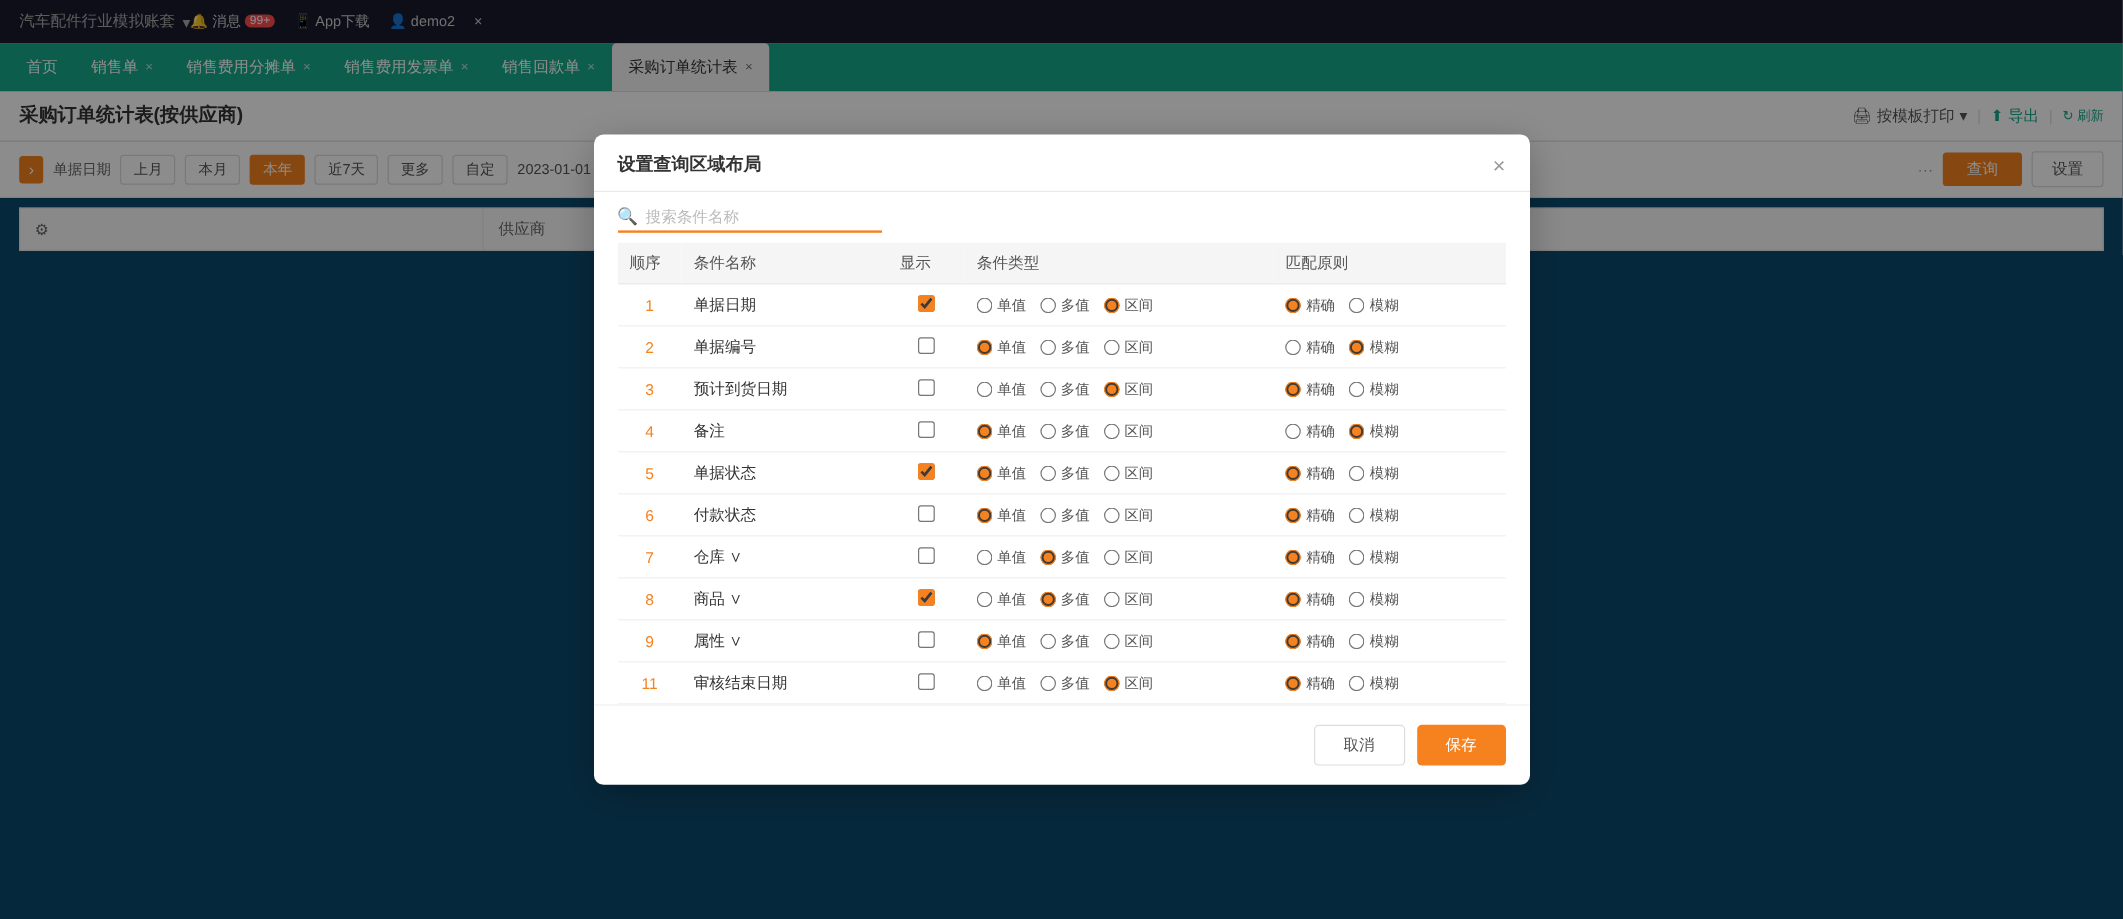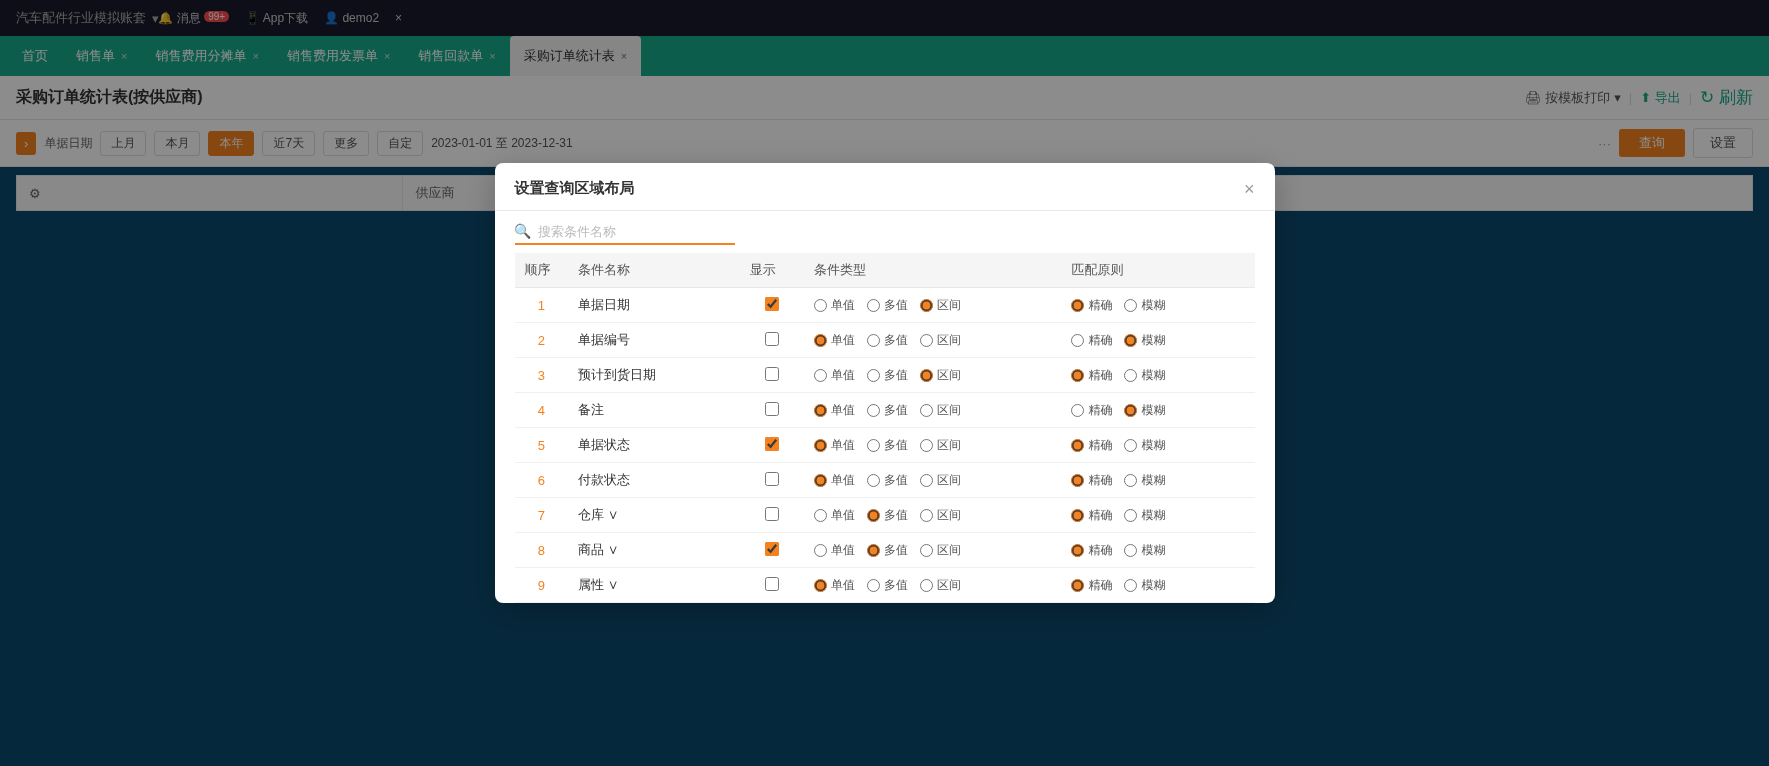--- a/index.html
+++ b/index.html
@@ -65,21 +65,21 @@
       padding: 10px 16px;
       display: flex;
       align-items: center;
       justify-content: space-between;
       border-bottom: 1px solid #e8e8e8;
     }
     .page-title { font-size: 16px; font-weight: bold; color: #333; }
     .header-actions { display: flex; align-items: center; gap: 8px; }
     .btn-print { display: flex; align-items: center; gap: 4px; color: #555; font-size: 13px; cursor: pointer; }
     .btn-export { color: #17a98a; font-size: 13px; cursor: pointer; }
-    .btn-refresh { color: #17a98a; font-size: 17px; cursor: pointer; text-align: right; }
+    .btn-refresh { color: #17a98a; font-size: 11px; cursor: pointer; text-align: right; }
 
     
     .filter-bar {
       background: white;
       padding: 8px 16px;
       display: flex;
       align-items: center;
       gap: 8px;
       border-bottom: 1px solid #e8e8e8;
       flex-wrap: wrap;
@@ -540,18 +540,42 @@
                   <label class="radio-label"><input type="radio" class="radio-input" name="type_8" value="区间" style="">区间</label>
                 </div>
               </td>
               <td class="col-match">
                 <div class="radio-group">
                   <label class="radio-label"><input type="radio" class="radio-input" name="match_8" value="精确" checked="" style="">精确</label>
                   <label class="radio-label"><input type="radio" class="radio-input" name="match_8" value="模糊" style="">模糊</label>
                 </div>
               </td>
             </tr>
+            <tr>
+              <td class="col-order">
+                <span class="order-num">11</span>
+              </td>
+              <td class="col-name">审核结束日期</td>
+              <td class="col-show"><input type="checkbox" class="checkbox-input" style=""></td>
+              <td class="col-type">
+                <div class="radio-group">
+                  <label class="radio-label"><input type="radio" class="radio-input" name="type_10" value="单值" style="">单值</label>
+                  <label class="radio-label"><input type="radio" class="radio-input" name="type_10" value="多值" style="">多值</label>
+                  <label class="radio-label"><input type="radio" class="radio-input" name="type_10" value="区间" checked="" style="">区间</label>
+                </div>
+              </td>
+              <td class="col-match">
+                <div class="radio-group">
+                  <label class="radio-label"><input type="radio" class="radio-input" name="match_10" value="精确" checked="" style="">精确</label>
+                  <label class="radio-label"><input type="radio" class="radio-input" name="match_10" value="模糊" style="">模糊</label>
+                </div>
+              </td>
+            </tr>
           </tbody>
       </table>
     </div>
 
+    <div class="dialog-footer">
+      <button class="btn-cancel">取消</button>
+      <button class="btn-save">保存</button>
+    </div>
   </div>
 </div>
 
 </body></html>

